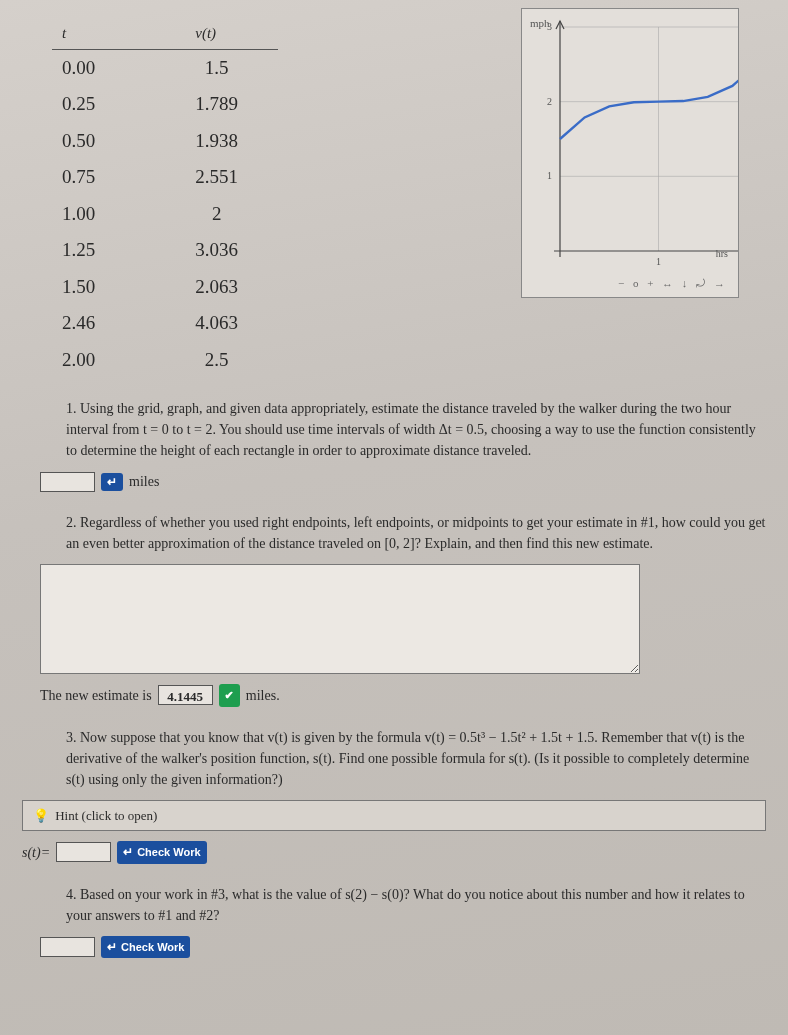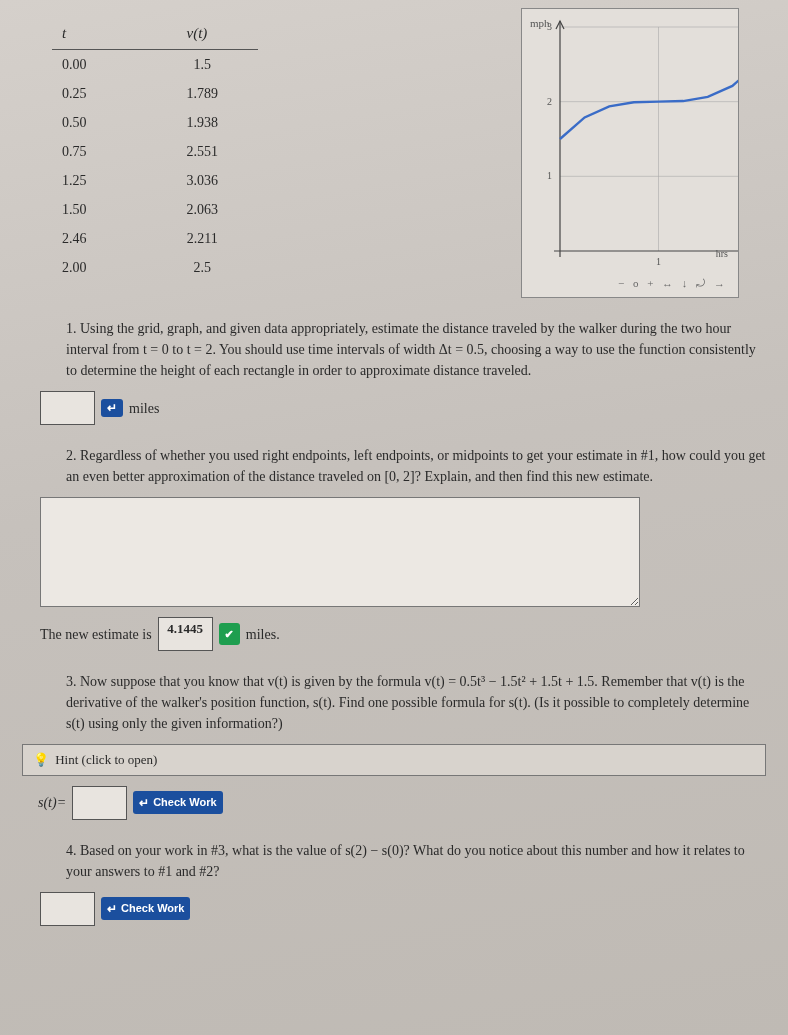--- a/index.html
+++ b/index.html
@@ -37,21 +37,21 @@
     padding: 4px 40px 4px 10px;
     border-bottom: 1px solid #555;
     font-size: 15px;
   }
   .data-table th:nth-child(2){
     padding-left: 60px;
     margin-top: 20px;
   }
   .data-table td {
     padding: 4px 40px 4px 10px;
-    font-size: 14px;
+    font-size: 19px;
   }
   .data-table td:nth-child(2){
     padding-left: 60px;
     text-align: center;
   }
   .chart-wrap {
     flex: 0 0 245px;
     margin-left: auto;
   }
   .chart {
@@ -90,21 +90,21 @@
   .answer-row {
     display: flex;
     align-items: center;
     gap: 6px;
     margin-left: 18px;
     margin-top: 8px;
   }
   .answer-box {
     display: inline-block;
     min-width: 55px;
-    height: 34px;
+    height: 20px;
     padding: 2px 6px;
     border: 1px solid #555;
     background: #e8e4df;
     font-size: 13px;
     line-height:18px;
     text-align:center;
   }
   .answer-filled { font-weight:bold; }
   .btn {
     display: inline-flex;
@@ -166,30 +166,34 @@
           </tr>
           <tr>
             <td>0.50</td>
             <td>1.938</td>
           </tr>
           <tr>
             <td>0.75</td>
             <td>2.551</td>
           </tr>
           <tr>
+            <td>1.00</td>
+            <td>2</td>
+          </tr>
+          <tr>
             <td>1.25</td>
             <td>3.036</td>
           </tr>
           <tr>
             <td>1.50</td>
             <td>2.063</td>
           </tr>
           <tr>
             <td>2.46</td>
-            <td>2.211</td>
+            <td>4.063</td>
           </tr>
           <tr>
             <td>2.00</td>
             <td>2.5</td>
           </tr>
         </tbody>
     </table>
 
     <div class="chart-wrap">
       <div class="chart">
@@ -248,21 +252,21 @@
 
   <div class="question">
     <div class="q-text">
       <span>3.</span>
       <span>Now suppose that you know that v(t) is given by the formula v(t) = 0.5t³ − 1.5t² + 1.5t + 1.5. Remember that v(t) is the derivative of the walker's position function, s(t). Find one possible formula for s(t). (Is it possible to completely determine s(t) using only the given information?)</span>
     </div>
     <div class="hint-bar">
       <span class="bulb">💡</span>
       <span>Hint (click to open)</span>
     </div>
-    <div class="answer-row" style="margin-left:16px">
+    <div class="answer-row" style="margin-left:0">
       <span style="font-style:italic">s(t)=</span>
       <span class="answer-box"></span>
       <span class="btn">
         <span class="arrow-icon">↵</span>
         <span>Check Work</span>
       </span>
     </div>
   </div>
 
   <div class="question">

